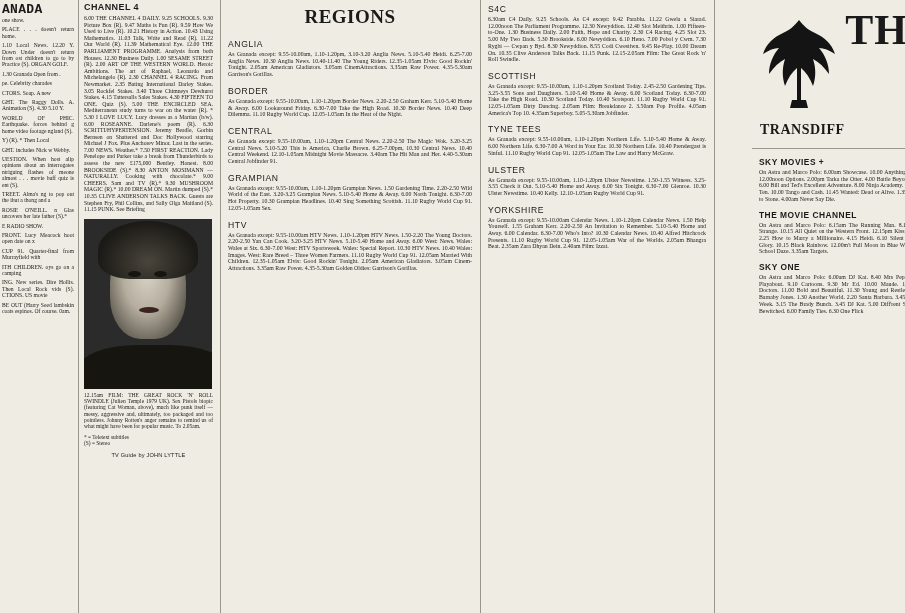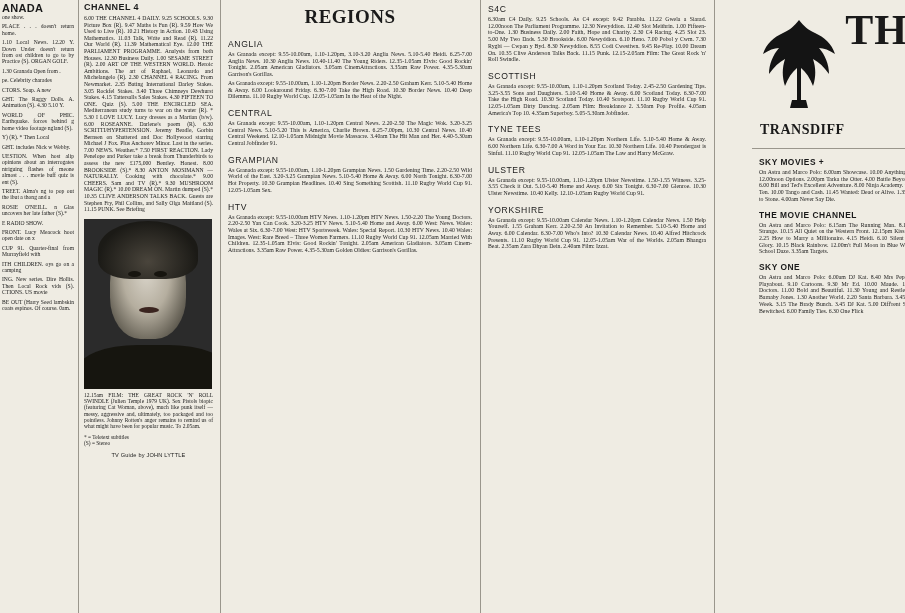--- a/index.html
+++ b/index.html
@@ -10,21 +10,21 @@
     color:#1a1a1a;
     overflow:hidden;
   }
   .page{position:relative;width:905px;height:613px;overflow:hidden;background:#efece3;}
 
   
   .vrule{position:absolute;top:0;bottom:0;width:1px;background:#9a968c;}
 
   
   .col1{position:absolute;left:0;top:0;width:78px;height:613px;padding:2px 4px 0 2px;box-sizing:border-box;}
-  .col1 .hd{font-family:Liberation Sans, sans-serif;font-weight:bold;font-size:11px;letter-spacing:.3px;}
+  .col1 .hd{font-family:Liberation Mono, monospace;font-weight:bold;font-size:13px;letter-spacing:.3px;}
   .col1 p{margin:0 0 3px 0;font-size:5.6px;line-height:6.4px;text-align:justify;}
 
   
   .col2{position:absolute;left:80px;top:0;width:138px;height:613px;padding:2px 5px 0 4px;box-sizing:border-box;}
   .chtitle{font-family:"Liberation Sans",sans-serif;font-weight:bold;font-size:9px;letter-spacing:.4px;margin-bottom:3px;}
   .sched{font-size:5.7px;line-height:6.6px;text-align:justify;margin:0;}
   .photo{margin:6px 0 3px 0;width:128px;height:170px;background:#2b2b2b;position:relative;overflow:hidden;}
   .photo .face{position:absolute;left:26px;top:16px;width:76px;height:104px;border-radius:46% 46% 40% 40%;
      background:radial-gradient(ellipse at 48% 36%, #d9d4c9 0%, #b5ae9f 42%, #6f6a5e 72%, #2f2d27 100%);}
   .photo .hair{position:absolute;left:14px;top:2px;width:100px;height:58px;border-radius:50% 50% 32% 32%;
@@ -111,20 +111,21 @@
     <div class="legend" style="white-space:pre-line;">* = Teletext subtitles
 (S) = Stereo</div>
     <div class="credit">TV Guide by JOHN LYTTLE</div>
   </div>
 
   <div class="regions">
     <div class="regions-title">REGIONS</div>
     <div id="regions-list">
         <div class="rname">ANGLIA</div>
         <p class="rtext">As Granada except: 9.55-10.00am, 1.10-1.20pm, 3.10-3.20 Anglia News. 5.10-5.40 Heidi. 6.25-7.00 Anglia News. 10.30 Anglia News. 10.40-11.40 The Young Riders. 12.35-1.05am Elvis: Good Rockin' Tonight. 2.05am American Gladiators. 3.05am CinemAttractions. 3.35am Raw Power. 4.35-5.30am Garrison's Gorillas.</p>
+        <div class="rname">BORDER</div>
         <p class="rtext">As Granada except: 9.55-10.00am, 1.10-1.20pm Border News. 2.20-2.50 Graham Kerr. 5.10-5.40 Home &amp; Away. 6.00 Lookaround Friday. 6.30-7.00 Take the High Road. 10.30 Border News. 10.40 Deep Dilemma. 11.10 Rugby World Cup. 12.05-1.05am In the Heat of the Night.</p>
         <div class="rname">CENTRAL</div>
         <p class="rtext">As Granada except: 9.55-10.00am, 1.10-1.20pm Central News. 2.20-2.50 The Magic Wok. 3.20-3.25 Central News. 5.10-5.20 This is America, Charlie Brown. 6.25-7.00pm, 10.30 Central News. 10.40 Central Weekend. 12.10-1.05am Midnight Movie Massacre. 3.40am The Hit Man and Her. 4.40-5.30am Central Jobfinder 91.</p>
         <div class="rname">GRAMPIAN</div>
         <p class="rtext">As Granada except: 9.55-10.00am, 1.10-1.20pm Grampian News. 1.50 Gardening Time. 2.20-2.50 Wild World of the East. 3.20-3.25 Grampian News. 5.10-5.40 Home &amp; Away. 6.00 North Tonight. 6.30-7.00 Hot Property. 10.30 Grampian Headlines. 10.40 Sing Something Scottish. 11.10 Rugby World Cup 91. 12.05-1.05am Sex.</p>
         <div class="rname">HTV</div>
         <p class="rtext">As Granada except: 9.55-10.00am HTV News. 1.10-1.20pm HTV News. 1.50-2.20 The Young Doctors. 2.20-2.50 Yan Can Cook. 3.20-3.25 HTV News. 5.10-5.40 Home and Away. 6.00 West: News. Wales: Wales at Six. 6.30-7.00 West: HTV Sportsweek. Wales: Special Report. 10.30 HTV News. 10.40 Wales: Images. West: Rare Breed – Three Women Farmers. 11.10 Rugby World Cup 91. 12.05am Married With Children. 12.35-1.05am Elvis: Good Rockin' Tonight. 2.05am American Gladiators. 3.05am Cinem-Attractions. 3.35am Raw Power. 4.35-5.30am Golden Oldies: Garrison's Gorillas.</p>
       </div>
   </div>
 

